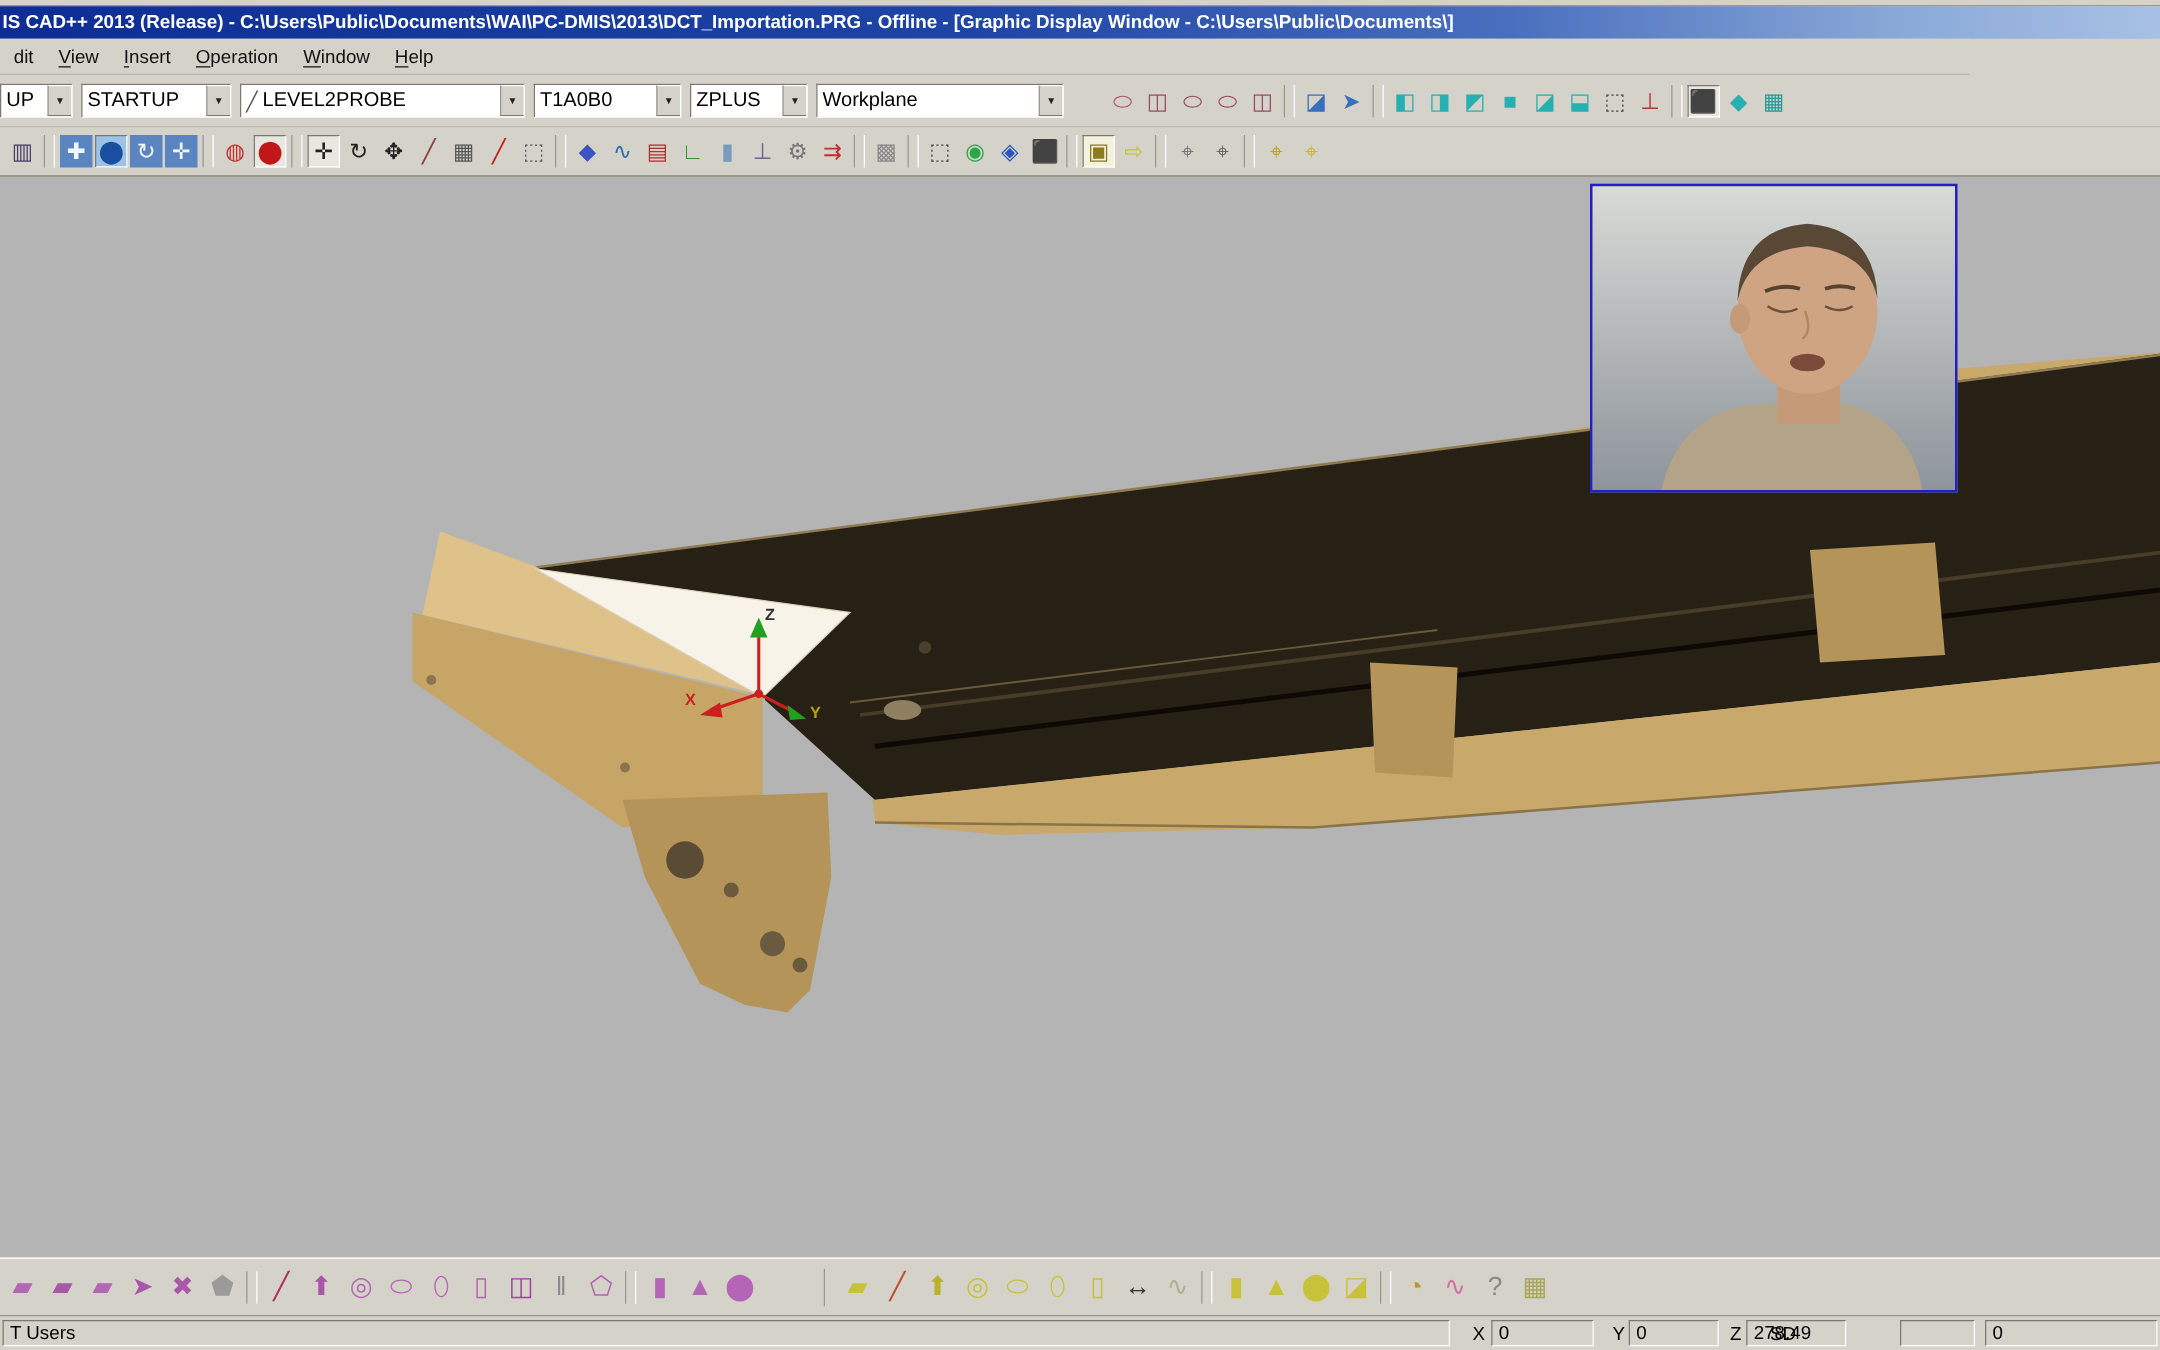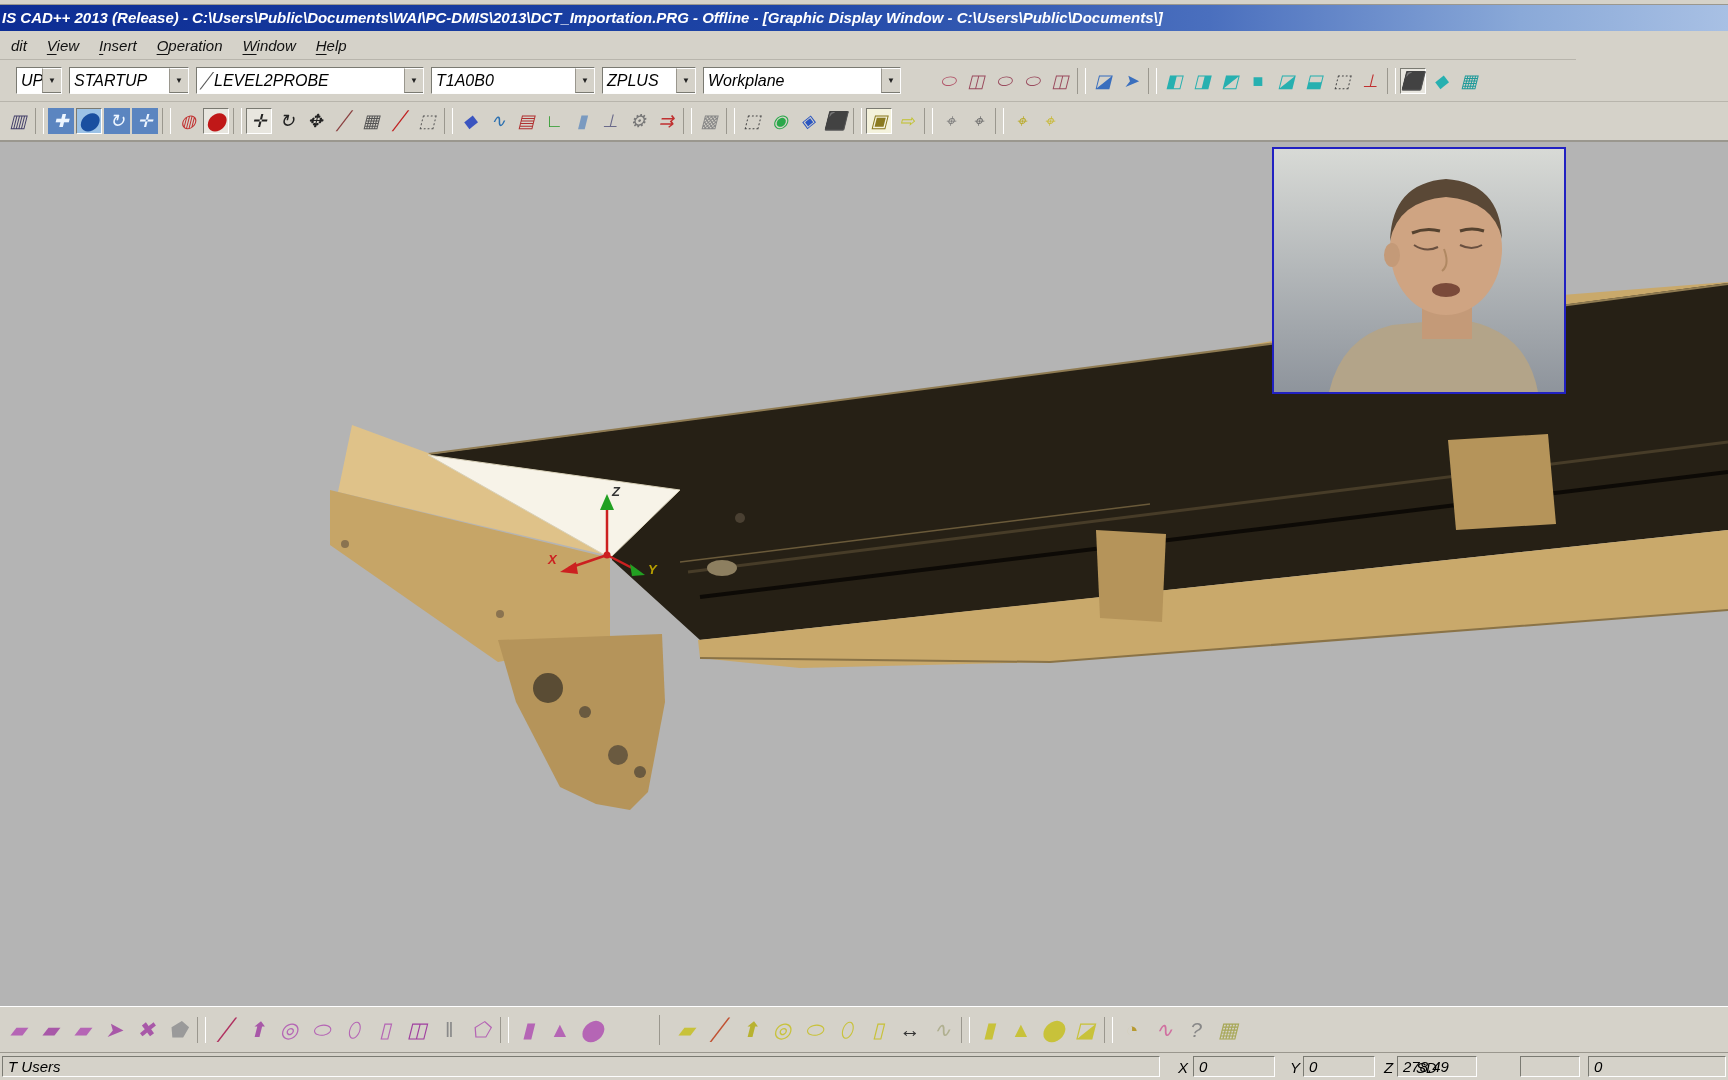--- a/index.html
+++ b/index.html
@@ -1,18 +1,18 @@
 <!DOCTYPE html>
 <html><head>
 <meta charset="utf-8">
 <style>
   * { margin:0; padding:0; box-sizing:border-box; }
   html,body { width:1728px; height:1080px; overflow:hidden;
     font-family:"Liberation Sans", sans-serif; background:#d5d2c9; }
-  .win { position:absolute; inset:0;font-style:italic; }
+  .win { position:absolute; inset:0; }
 
   
   .top-strip { position:absolute; left:0; top:0; width:1728px; height:5px; background:#d5d2c9; border-bottom:1px solid #9a978e; }
   .title-bar { position:absolute; left:0; top:5px; width:1728px; height:26px;
     background:linear-gradient(90deg,#0d2d94 0%,#1e45a6 45%,#4a6fbe 70%,#8aa9d8 88%,#a8c0e4 100%);
     color:#fff; font-weight:bold; font-size:15px; line-height:26px;
     white-space:nowrap; overflow:hidden; padding-left:2px; }
 
   
   .menu-bar { position:absolute; left:0; top:31px; width:1576px; height:29px;
@@ -74,34 +74,34 @@
   <div class="menu-bar">
       <span class="menu-item">dit</span>
       <span class="menu-item"><u>V</u>iew</span>
       <span class="menu-item"><u>I</u>nsert</span>
       <span class="menu-item"><u>O</u>peration</span>
       <span class="menu-item"><u>W</u>indow</span>
       <span class="menu-item"><u>H</u>elp</span>
     </div>
 
   <div class="toolbar1">
-    <div class="dd" style="width:46px;margin-left:16px">
+    <div class="dd" style="width:58px;margin-left:0">
       <span class="dd-val">UP</span>
       <span class="dd-btn">▼</span>
     </div>
     <div class="dd" style="width:120px">
       <span class="dd-val">STARTUP</span>
       <span class="dd-btn">▼</span>
     </div>
     <div class="dd" style="width:228px">
       <span class="dd-ico">╱</span>
       <span class="dd-val">LEVEL2PROBE</span>
       <span class="dd-btn">▼</span>
     </div>
-    <div class="dd" style="width:164px">
+    <div class="dd" style="width:118px">
       <span class="dd-val">T1A0B0</span>
       <span class="dd-btn">▼</span>
     </div>
     <div class="dd" style="width:94px">
       <span class="dd-val">ZPLUS</span>
       <span class="dd-btn">▼</span>
     </div>
     <div class="dd" style="width:198px">
       <span class="dd-val">Workplane</span>
       <span class="dd-btn">▼</span>

